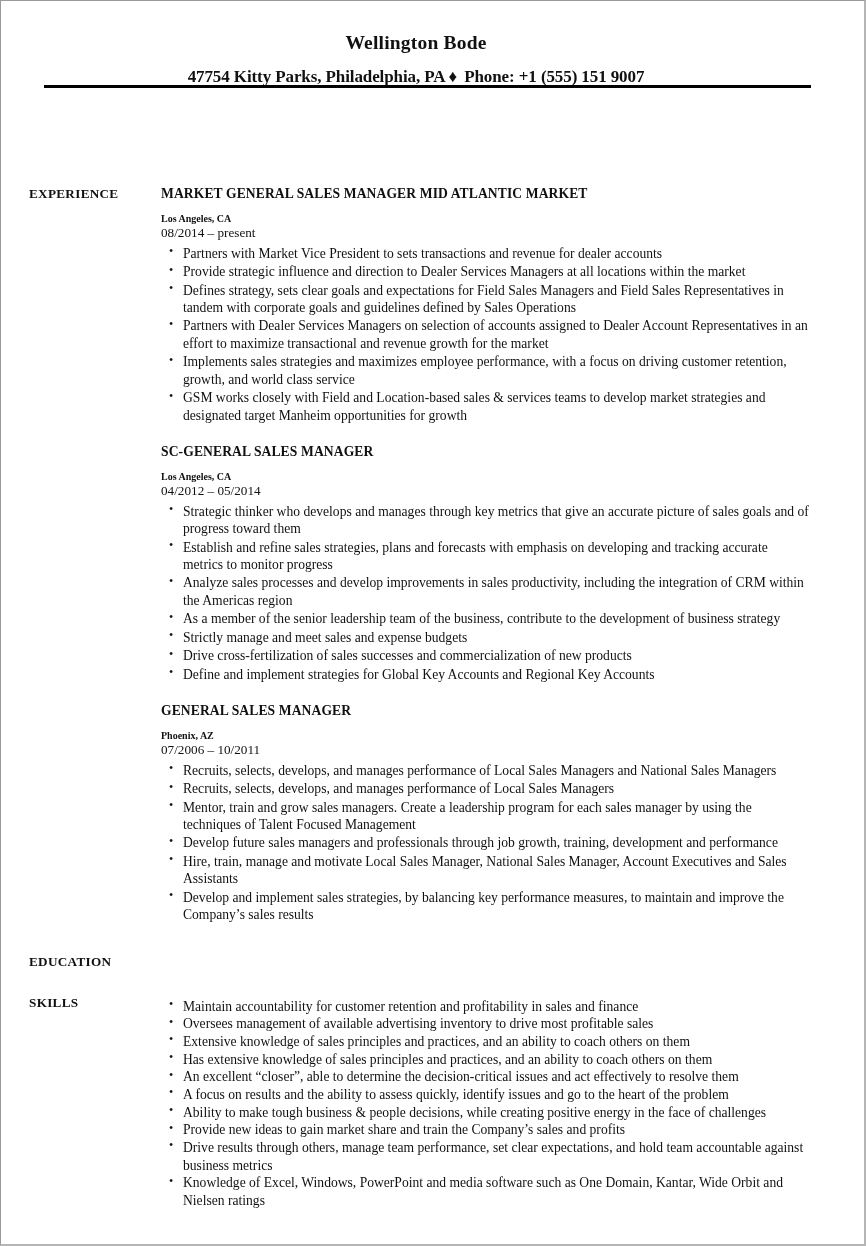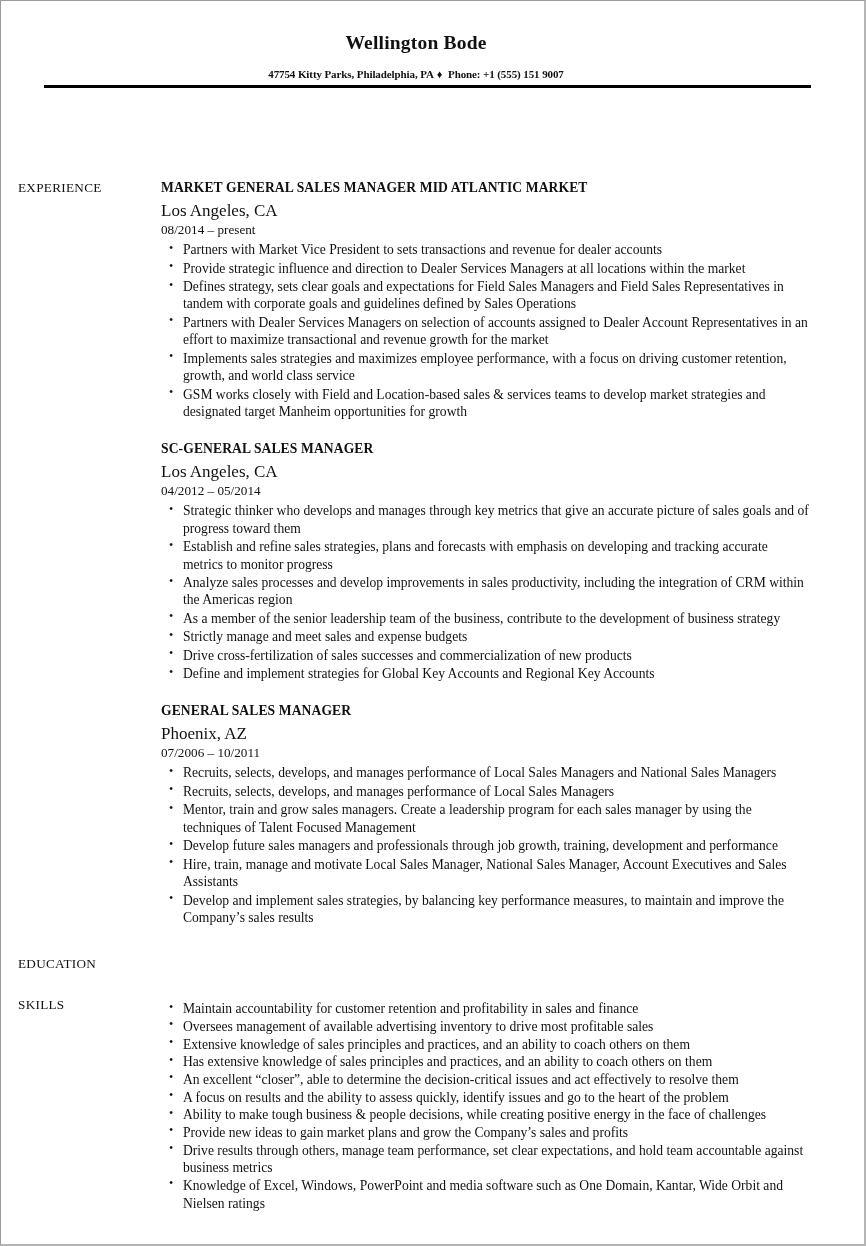--- a/index.html
+++ b/index.html
@@ -40,21 +40,21 @@
     font-weight: bold;
     font-size: 19.5px;
     letter-spacing: 0.2px;
     margin: 0;
     padding-top: 27px;
     line-height: 1.1;
   }
   .contact-line {
     text-align: center;
     font-weight: bold;
-    font-size: 11px;
+    font-size: 17px;
     margin: 0;
     padding-top: 15px;
     line-height: 1.1;
     letter-spacing: -0.1px;
   }
   .diamond {
     font-weight: bold;
     padding: 0 3px;
   }
   .rule {
@@ -68,22 +68,22 @@
 
   
   .section {
     display: flex;
     align-items: flex-start;
   }
   .section-label {
     width: 160px;
     min-width: 160px;
     box-sizing: border-box;
-    padding-left: 17px;
-    font-weight: normal;
+    padding-left: 28px;
+    font-weight: bold;
     font-size: 13.2px;
     letter-spacing: 0.3px;
     line-height: 1.2;
   }
   .section-body {
     flex: 1;
     padding-right: 22px;
   }
 
   #experience-section { padding-top: 99px; }
@@ -93,24 +93,25 @@
   
   .job + .job { margin-top: 20px; }
 
   .job-title {
     font-weight: bold;
     font-size: 13.6px;
     line-height: 1.25;
     letter-spacing: 0.1px;
   }
   .job-location {
-    font-weight: normal;
-    font-size: 17px;
+    font-weight: bold;
+    font-size: 10px;
     line-height: 1.3;
     padding-top: 3px;
+    margin-top: 6px;
   }
   .job-dates {
     font-size: 13.2px;
     line-height: 1.25;
     padding-top: 0px;
   }
 
   
   ul.bullets {
     list-style: none;
@@ -221,21 +222,21 @@
       <div class="section-label">SKILLS</div>
       <div class="section-body">
         <ul class="bullets">
           <li>Maintain accountability for customer retention and profitability in sales and finance</li>
           <li>Oversees management of available advertising inventory to drive most profitable sales</li>
           <li>Extensive knowledge of sales principles and practices, and an ability to coach others on them</li>
           <li>Has extensive knowledge of sales principles and practices, and an ability to coach others on them</li>
           <li>An excellent “closer”, able to determine the decision-critical issues and act effectively to resolve them</li>
           <li>A focus on results and the ability to assess quickly, identify issues and go to the heart of the problem</li>
           <li>Ability to make tough business &amp; people decisions, while creating positive energy in the face of challenges</li>
-          <li>Provide new ideas to gain market plans and grow the Company’s sales and profits</li>
+          <li>Provide new ideas to gain market share and train the Company’s sales and profits</li>
           <li>Drive results through others, manage team performance, set clear expectations, and hold team accountable against business metrics</li>
           <li>Knowledge of Excel, Windows, PowerPoint and media software such as One Domain, Kantar, Wide Orbit and Nielsen ratings</li>
         </ul>
       </div>
     </div>
 
   </div>
 </div>
 
 </body></html>

